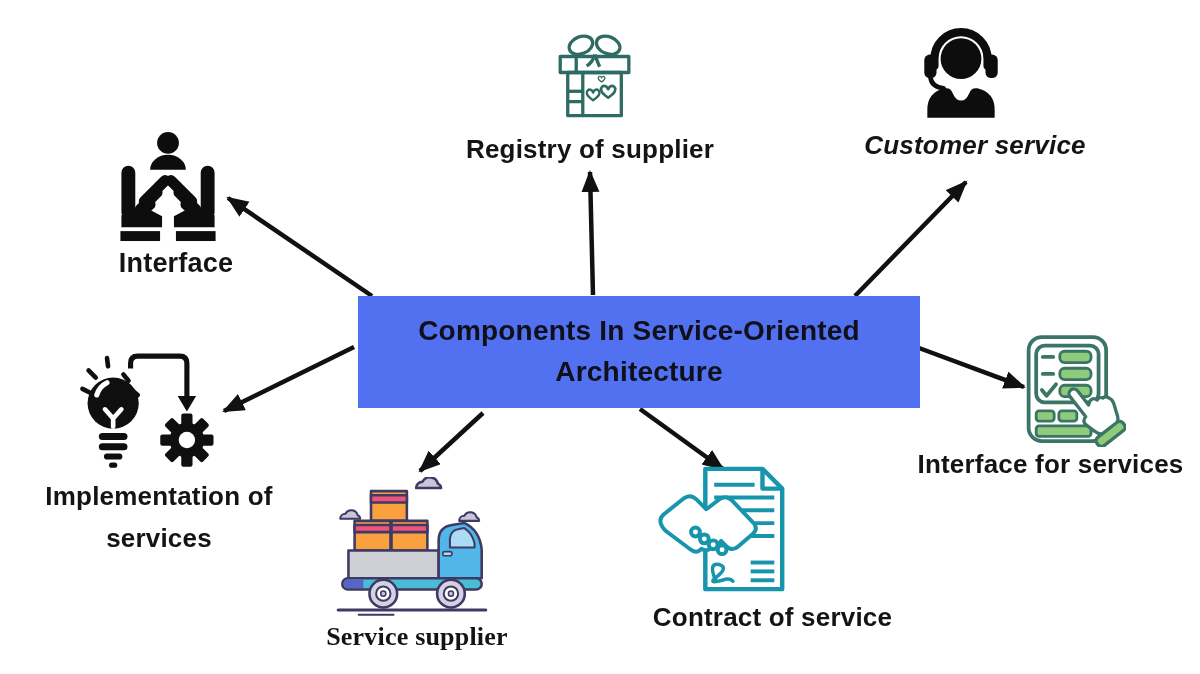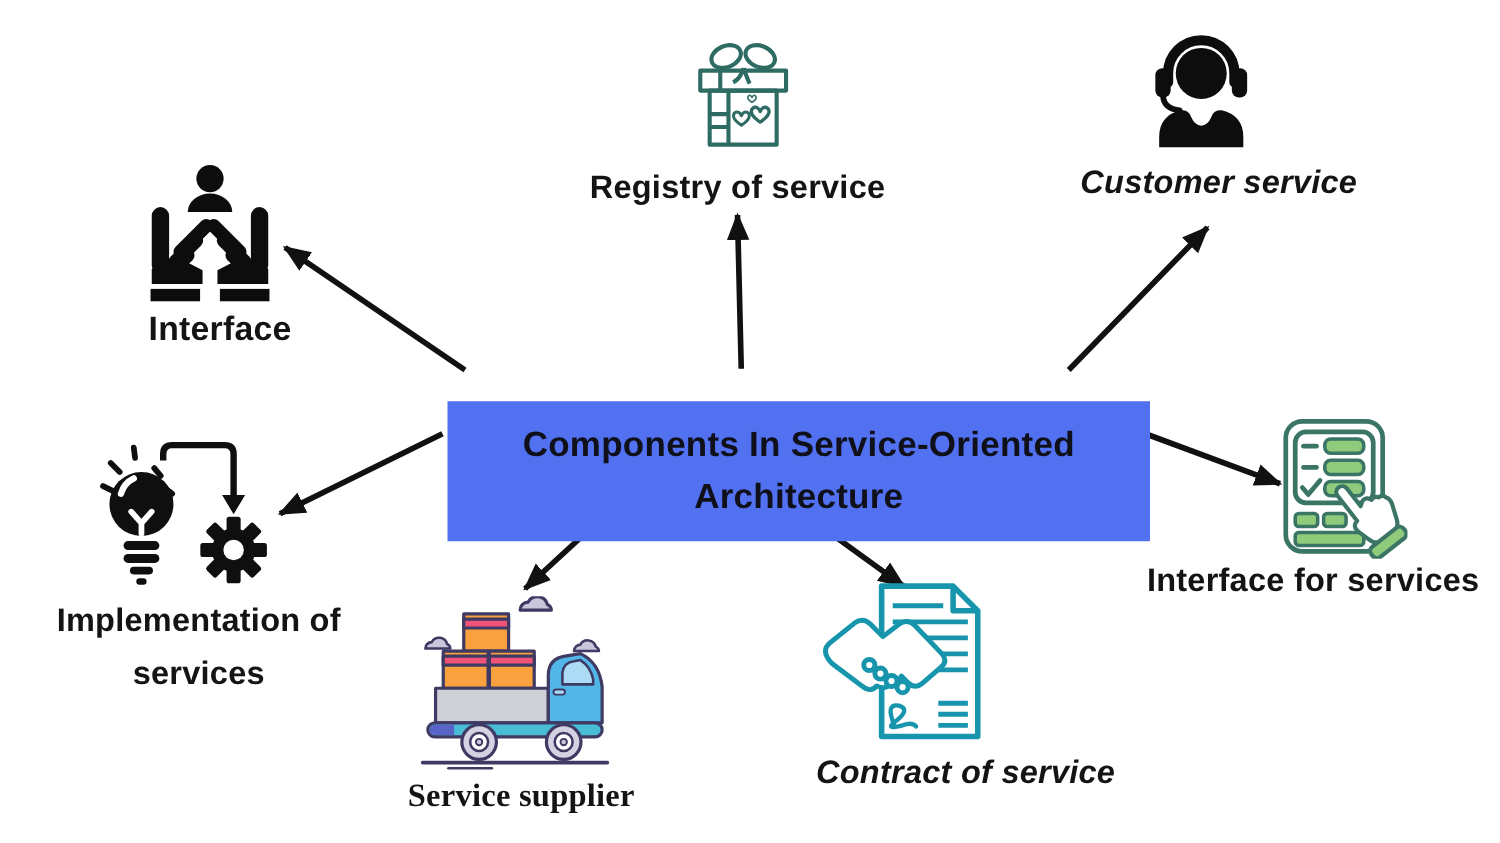--- a/index.html
+++ b/index.html
@@ -37,21 +37,21 @@
       <line x1="372" y1="296" x2="228" y2="198" marker-end="url(#ah)"></line>
       <line x1="593" y1="295" x2="590" y2="172" marker-end="url(#ah)"></line>
       <line x1="855" y1="296" x2="966" y2="182" marker-end="url(#ah)"></line>
       <line x1="919" y1="348" x2="1024" y2="387" marker-end="url(#ah)"></line>
       <line x1="640" y1="409" x2="723" y2="469" marker-end="url(#ah)"></line>
       <line x1="483" y1="413" x2="420" y2="471" marker-end="url(#ah)"></line>
       <line x1="354" y1="347" x2="224" y2="411" marker-end="url(#ah)"></line>
     </g>
   </svg>
 
-  <div class="center-box" style="background:#5271F0;margin-top:25px;">
+  <div class="center-box" style="background:#5271F0;">
     <div class="center-title">Components In Service-Oriented Architecture</div>
   </div>
 
   <svg class="node-icon" style="left:98px;top:130px;width:140px;height:114px;" viewBox="0 0 140 115">
     <g fill="#0d0d0d">
       <circle cx="70" cy="13" r="11"></circle>
       <path d="M52,40 a18,15 0 0 1 36,0 z"></path>
       <g id="handR">
         <rect x="103" y="36" width="14" height="54" rx="7"></rect>
         <g stroke="#0d0d0d" stroke-width="11" stroke-linecap="round">
@@ -79,21 +79,21 @@
       <line x1="30" y1="25" x2="30" y2="42"></line>
       <line x1="21" y1="62" x2="37" y2="62"></line>
       <line x1="21" y1="73" x2="37" y2="73"></line>
       <g stroke-width="3">
         <path transform="translate(57,46) scale(0.45)" d="M0,4 C-1,1 -4,-1 -6.5,1 C-9,3 -8,7 -5,9.5 C-3,11.5 0,13.5 0,13.5 C0,13.5 3,11.5 5,9.5 C8,7 9,3 6.5,1 C4,-1 1,1 0,4 z"></path>
         <path transform="translate(48,60) scale(0.85)" d="M0,4 C-1,1 -4,-1 -6.5,1 C-9,3 -8,7 -5,9.5 C-3,11.5 0,13.5 0,13.5 C0,13.5 3,11.5 5,9.5 C8,7 9,3 6.5,1 C4,-1 1,1 0,4 z"></path>
         <path transform="translate(64,56) scale(0.95)" d="M0,4 C-1,1 -4,-1 -6.5,1 C-9,3 -8,7 -5,9.5 C-3,11.5 0,13.5 0,13.5 C0,13.5 3,11.5 5,9.5 C8,7 9,3 6.5,1 C4,-1 1,1 0,4 z"></path>
       </g>
     </g>
   </svg>
-  <div class="node-label" style="left:440px;top:130px;width:300px;">Registry of service</div>
+  <div class="node-label" style="left:440px;top:130px;width:300px;">Registry of supplier</div>
 
   <svg class="node-icon" style="left:910px;top:22px;width:102px;height:104px;" viewBox="0 0 100 100">
     <g fill="#0d0d0d">
       <circle cx="50" cy="35" r="20"></circle>
       <path d="M24,42 v-7 a26,26 0 0 1 52,0 v7" fill="none" stroke="#0d0d0d" stroke-width="8" stroke-linecap="round"></path>
       <rect x="14" y="31" width="12" height="23" rx="5.5"></rect>
       <rect x="74" y="31" width="12" height="23" rx="5.5"></rect>
       <path d="M20,53 q1,10 13,11" fill="none" stroke="#0d0d0d" stroke-width="4.5" stroke-linecap="round"></path>
       <path d="M17,93 v-8 q0,-17 17,-21 q6,-1 8,5 q3,7 8,7 q5,0 8,-7 q2,-6 8,-5 q17,4 17,21 v8 z"></path>
     </g>
@@ -142,21 +142,21 @@
       <path d="M58,120 q-7,-17 4,-15 q10,3 -3,13 q-9,7 6,3 q8,-3 11,1" fill="none" stroke-width="3.5" stroke-linecap="round"></path>
       <g stroke-width="4" fill="#ffffff">
         <path d="M4,66 q-4,-7 2,-12 l20,-16 q7,-5 13,1 l10,10 13,-10 q7,-5 13,1 l22,23 q5,6 -1,11 l-15,13 q-6,5 -12,-1 l-5,-5 q-3,6 -9,5 q-3,7 -11,3 q-5,6 -12,0 L8,71 q-3,-3 -4,-5 z"></path>
         <circle cx="38" cy="72" r="4.5"></circle>
         <circle cx="47" cy="79" r="4.5"></circle>
         <circle cx="56" cy="85" r="4.5"></circle>
         <circle cx="65" cy="90" r="4.5"></circle>
       </g>
     </g>
   </svg>
-  <div class="node-label" style="left:620px;top:598px;width:305px;font-style:italic;">Contract of service</div>
+  <div class="node-label" style="left:620px;top:598px;width:305px;">Contract of service</div>
 
   <svg class="node-icon" style="left:330px;top:477px;width:164px;height:140px;" viewBox="0 0 160 135">
     <g stroke="#3E3A63" stroke-linejoin="round">
       <g fill="#C9C5DA" stroke-width="2">
         <path transform="translate(10,40)" d="M0,0 a5,5 0 0 1 5,-5 a6.5,6.5 0 0 1 12,1.5 a4,4 0 0 1 2.5,3.5 z"></path>
         <path transform="translate(84,10) scale(1.25)" d="M0,0 a5,5 0 0 1 5,-5 a6.5,6.5 0 0 1 12,1.5 a4,4 0 0 1 2.5,3.5 z"></path>
         <path transform="translate(126,42)" d="M0,0 a5,5 0 0 1 5,-5 a6.5,6.5 0 0 1 12,1.5 a4,4 0 0 1 2.5,3.5 z"></path>
       </g>
       <g stroke-width="2.5">
         <rect x="40" y="13" width="35" height="29" fill="#F9A03F"></rect>

